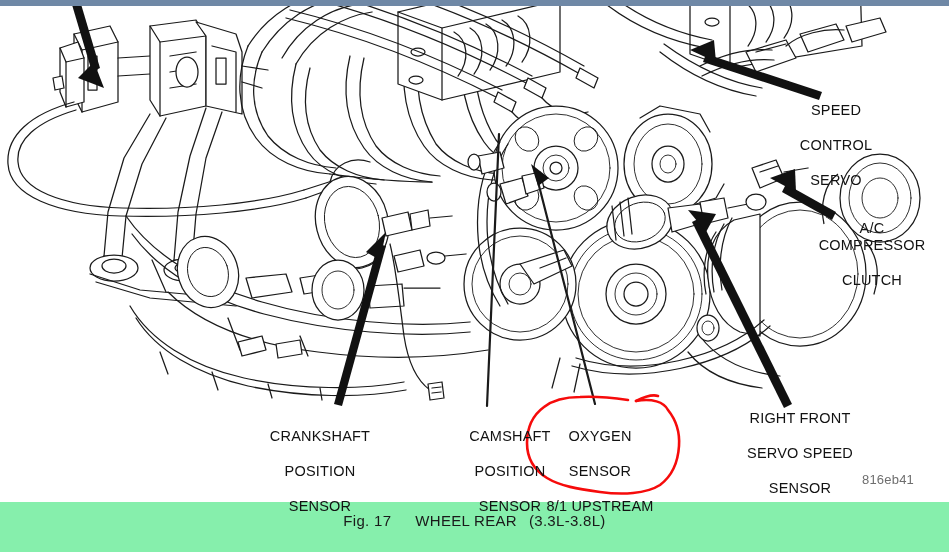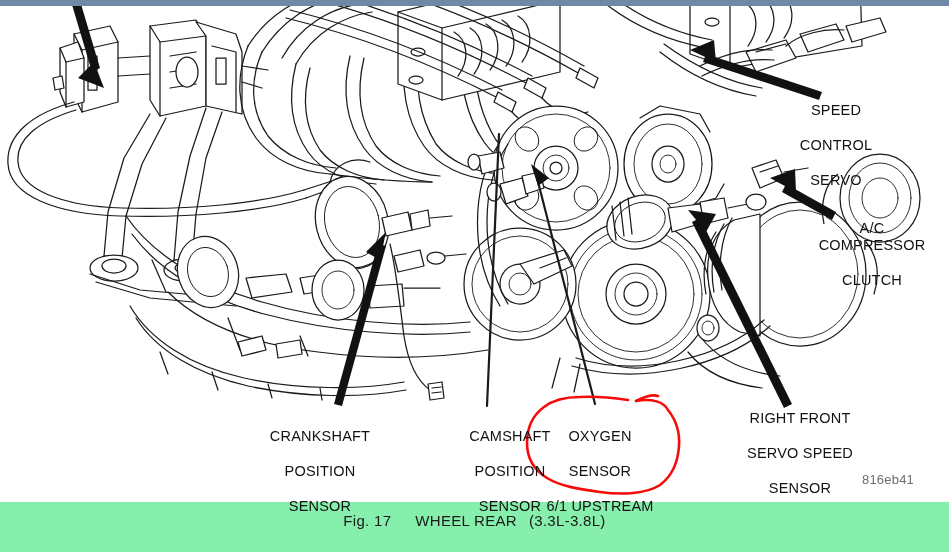--- a/index.html
+++ b/index.html
@@ -429,21 +429,21 @@
 
   <div class="callout" id="cal-cam">
     <span>CAMSHAFT</span>
     <span>POSITION</span>
     <span>SENSOR</span>
   </div>
 
   <div class="callout" id="cal-oxy">
     <span>OXYGEN</span>
     <span>SENSOR</span>
-    <span>6/1 UPSTREAM</span>
+    <span>8/1 UPSTREAM</span>
   </div>
 
   <div class="callout" id="cal-wheel">
     <span>RIGHT FRONT</span>
     <span>SERVO SPEED</span>
     <span>SENSOR</span>
   </div>
 
   <div class="partcode">816eb41</div>
 

